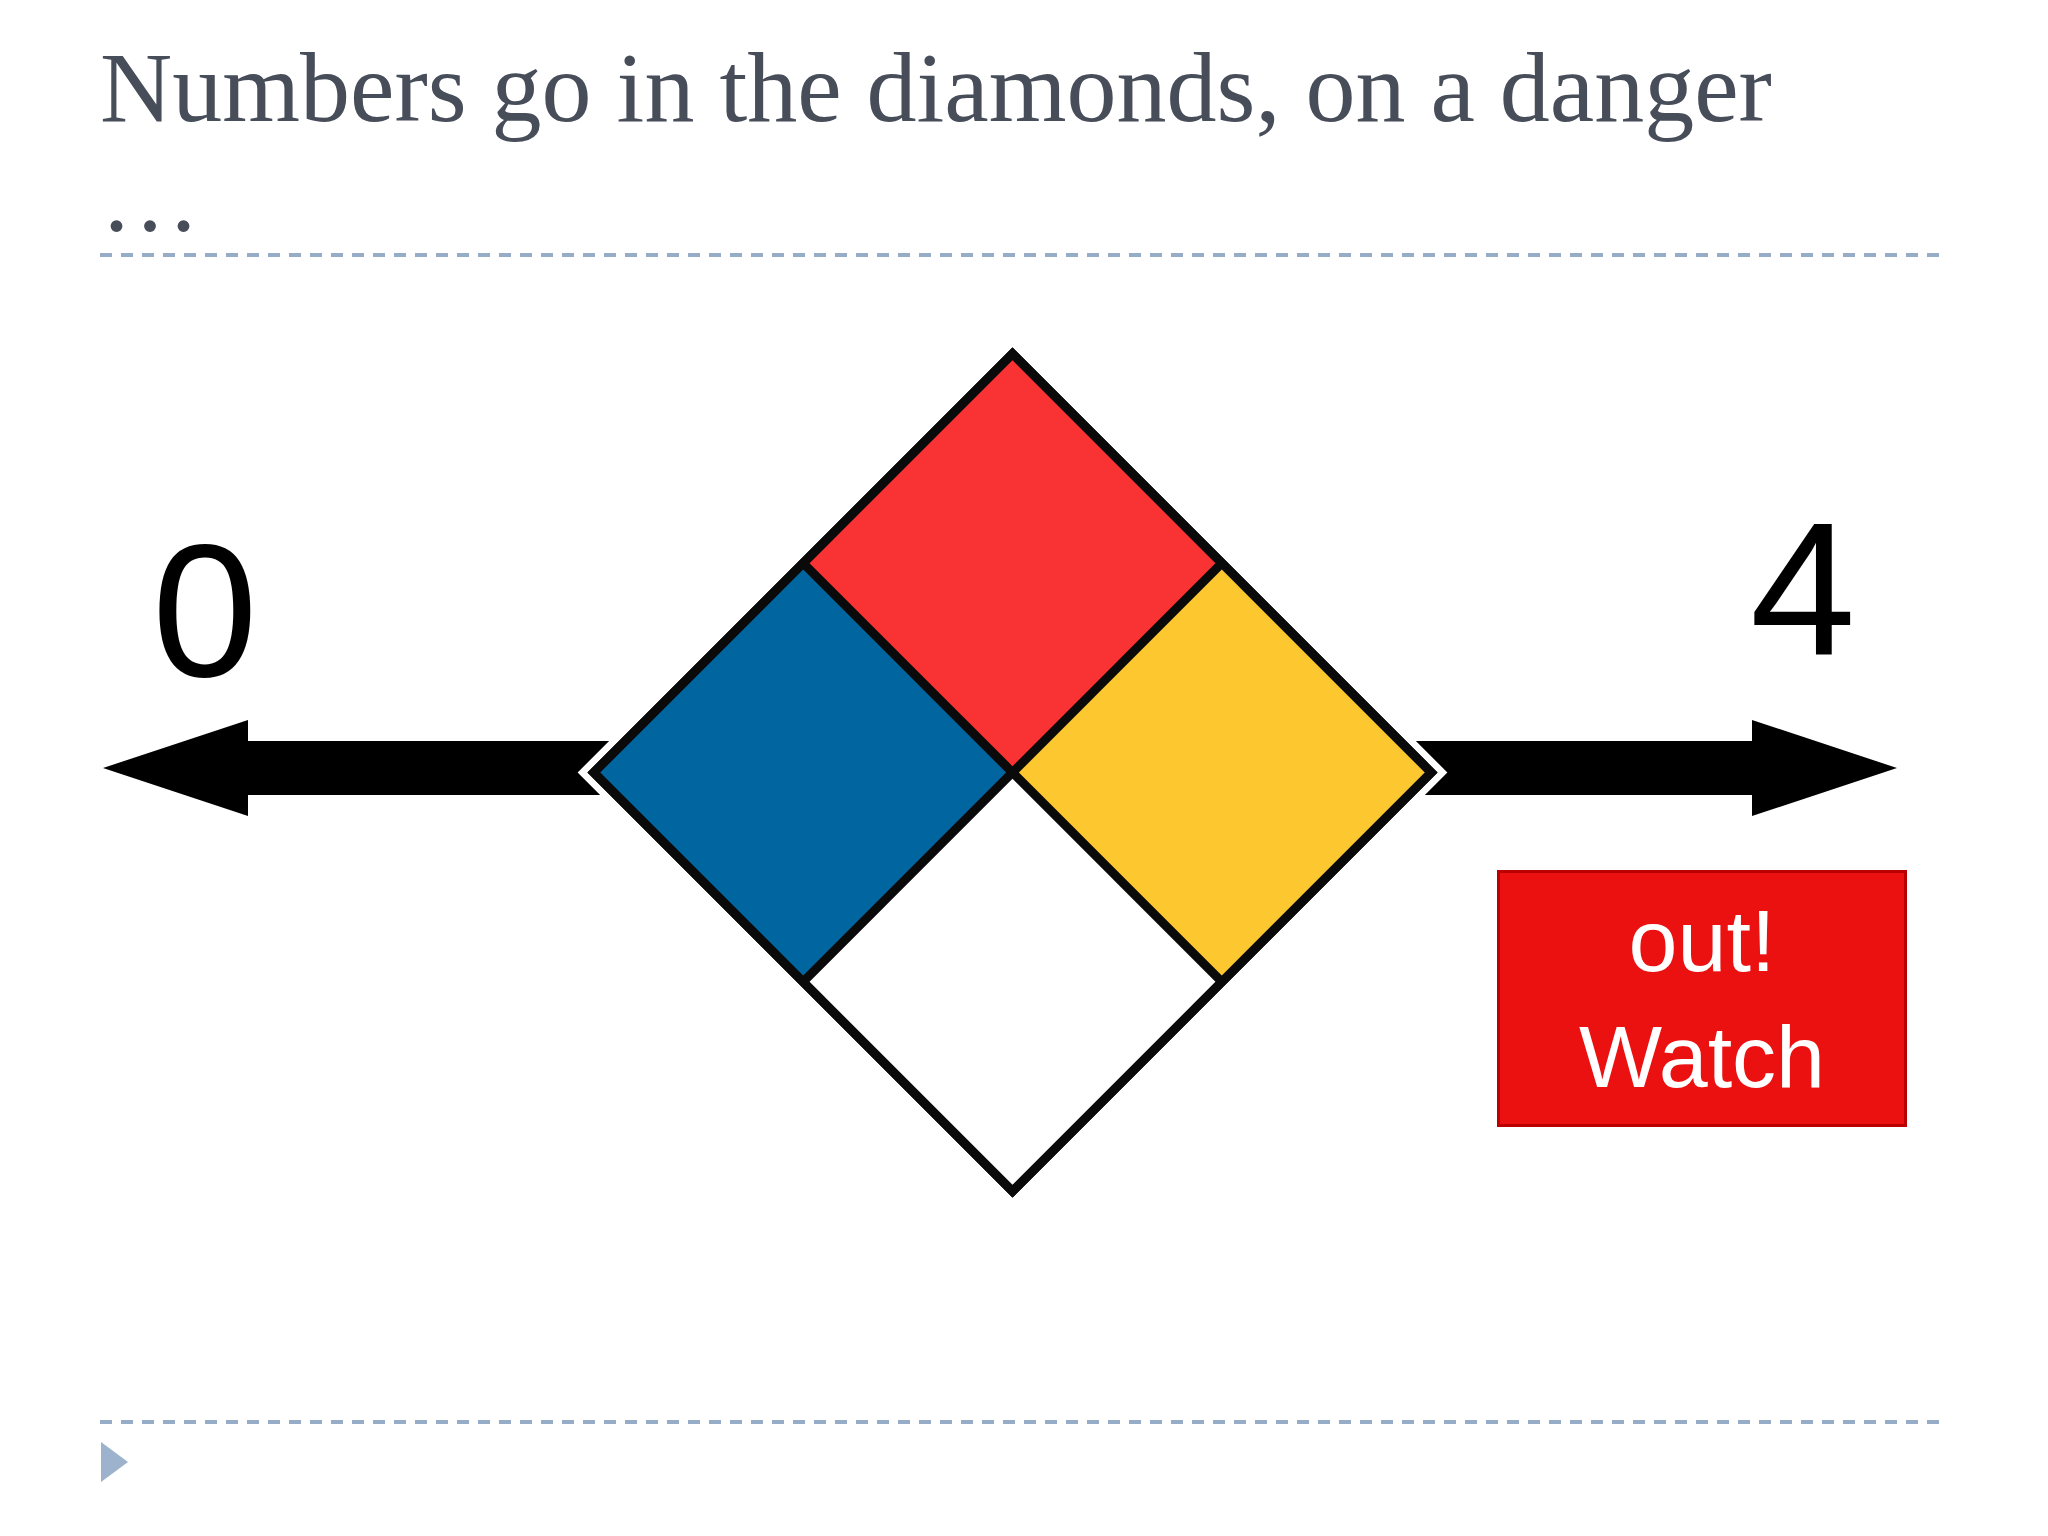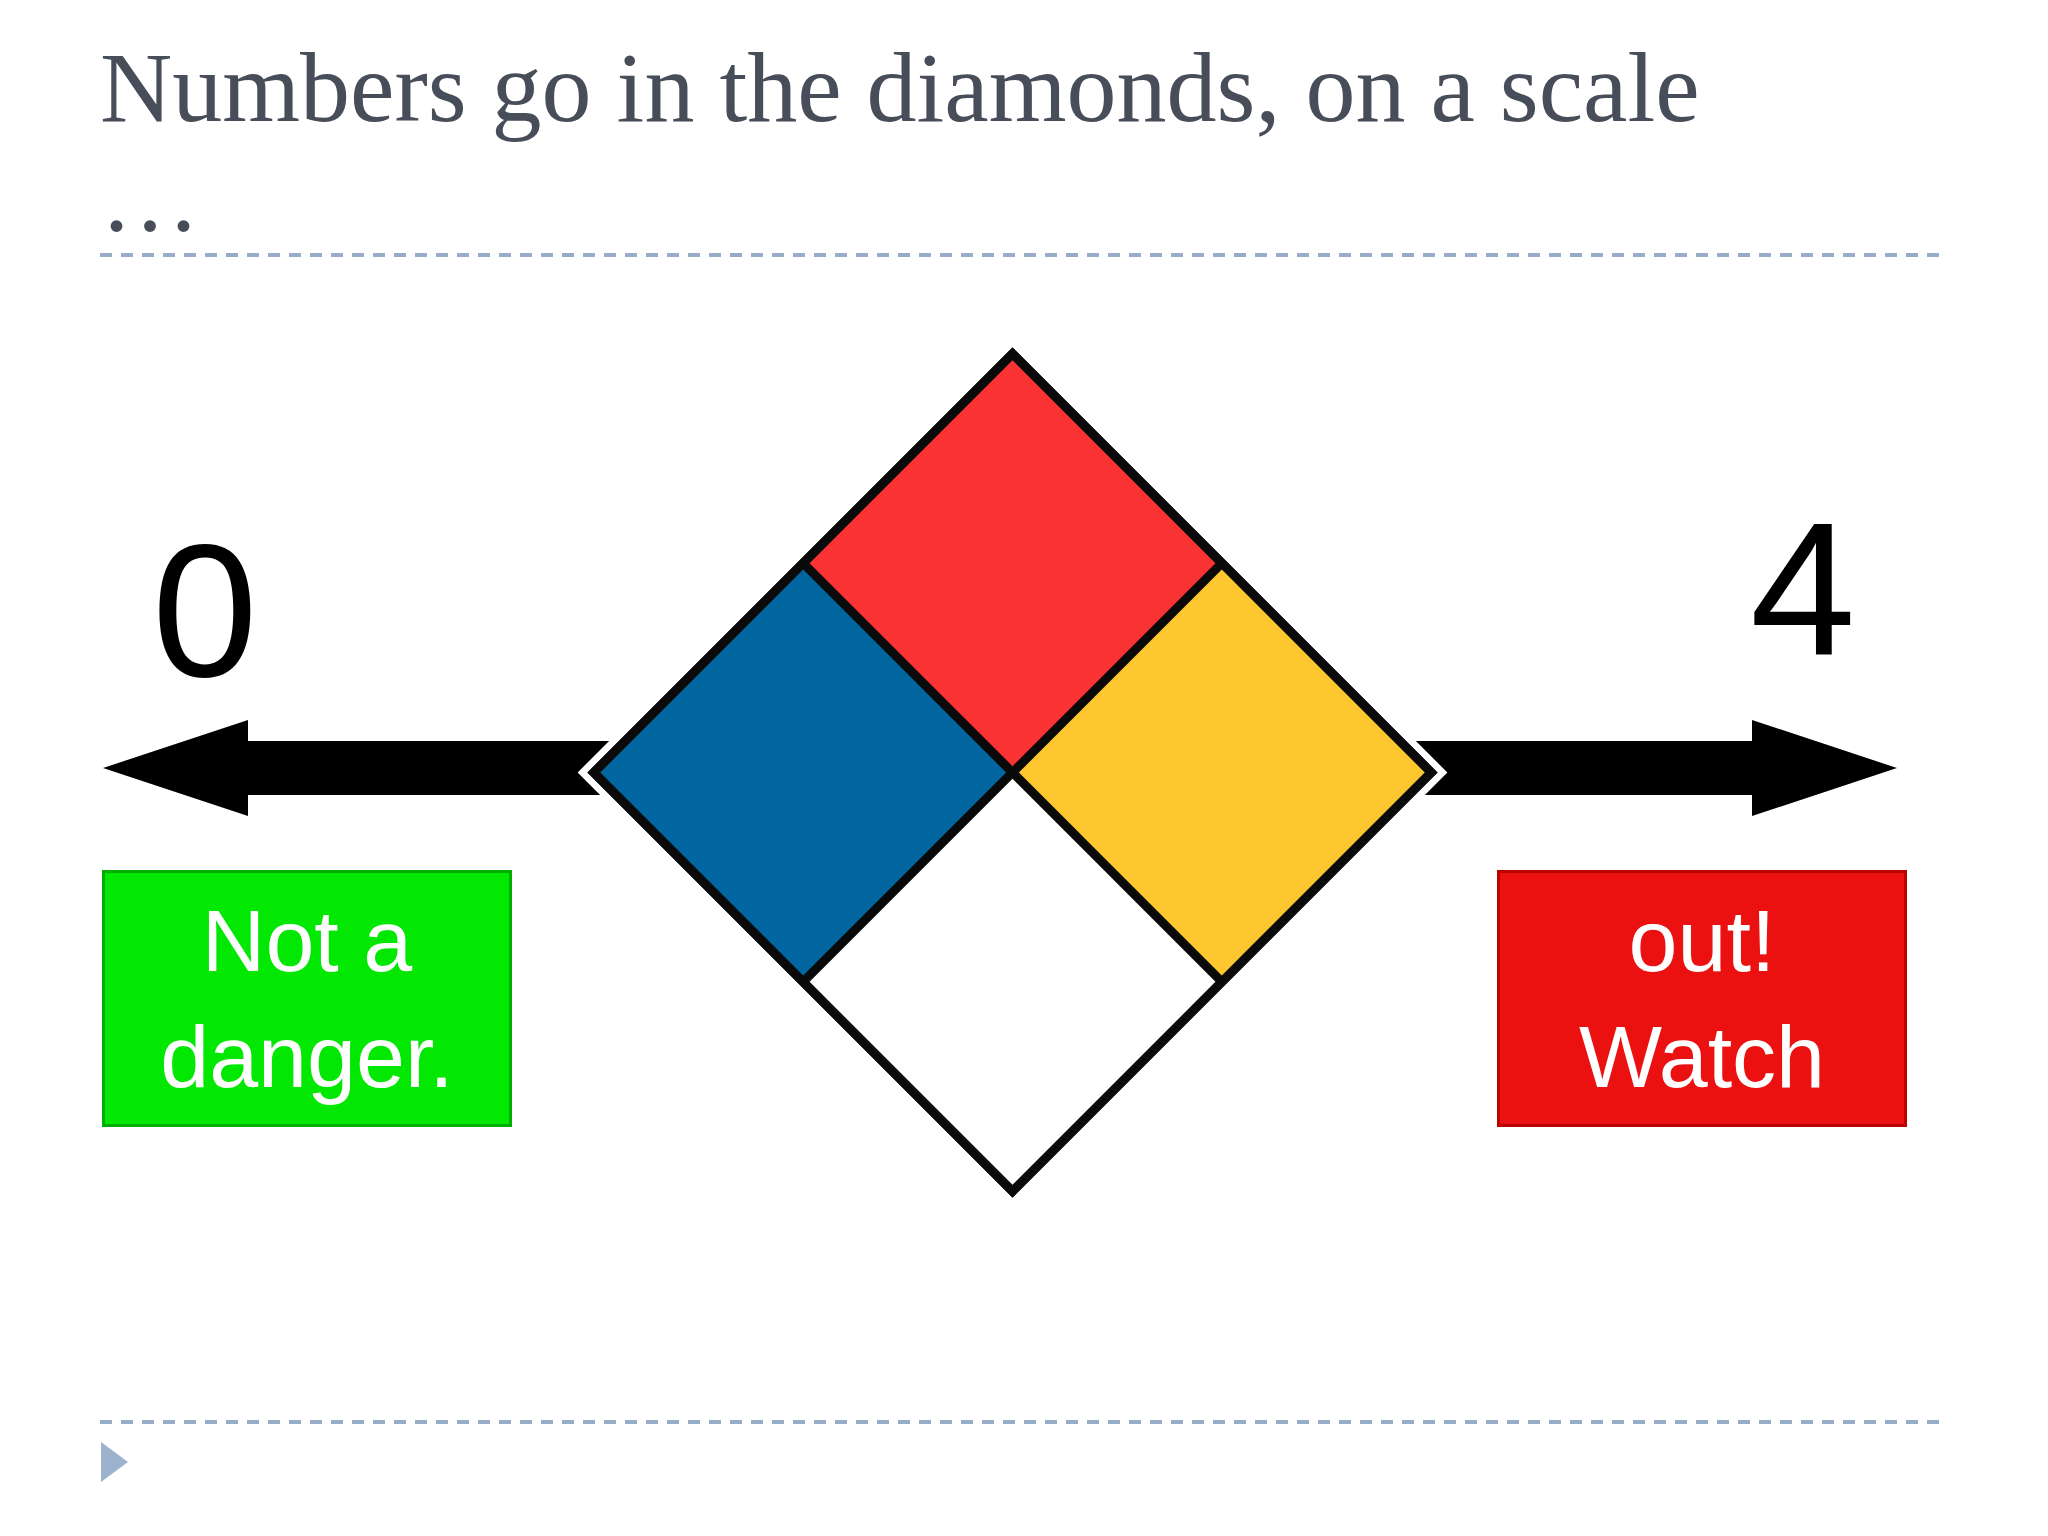--- a/index.html
+++ b/index.html
@@ -86,21 +86,21 @@
     border-bottom:20px solid transparent;
     border-left:27px solid var(--bullet,#9db2cc);
   }
 </style>
 </head>
 <body>
 
 <div class="slide">
 
   <h1 class="title">
-    <span class="t-line">Numbers go in the diamonds, on a scale</span>
+    <span class="t-line">Numbers go in the diamonds, on a danger</span>
     <span class="t-line">…</span>
   </h1>
 
   <div class="rule rule-top"></div>
 
   <svg class="arrow" viewBox="0 0 2048 1536" xmlns="http://www.w3.org/2000/svg">
     <polygon points="103,768 248,720 248,741 1752,741 1752,720 1897,768 1752,816 1752,795 248,795 248,816"></polygon>
   </svg>
 
   <div class="num num-min">0</div>
@@ -108,24 +108,20 @@
 
   <div class="diamond">
     <div class="grid">
       <div class="q q-red"></div>
       <div class="q q-yellow"></div>
       <div class="q q-blue"></div>
       <div class="q q-white"></div>
     </div>
   </div>
 
-  <div class="label-box green-box">
-    <span class="label-line">Not a</span>
-    <span class="label-line">danger.</span>
-  </div>
 
   <div class="label-box red-box">
     <span class="label-line">out!</span>
     <span class="label-line">Watch</span>
   </div>
 
   <div class="rule rule-bottom"></div>
   <div class="footer-triangle"></div>
 
 </div>

